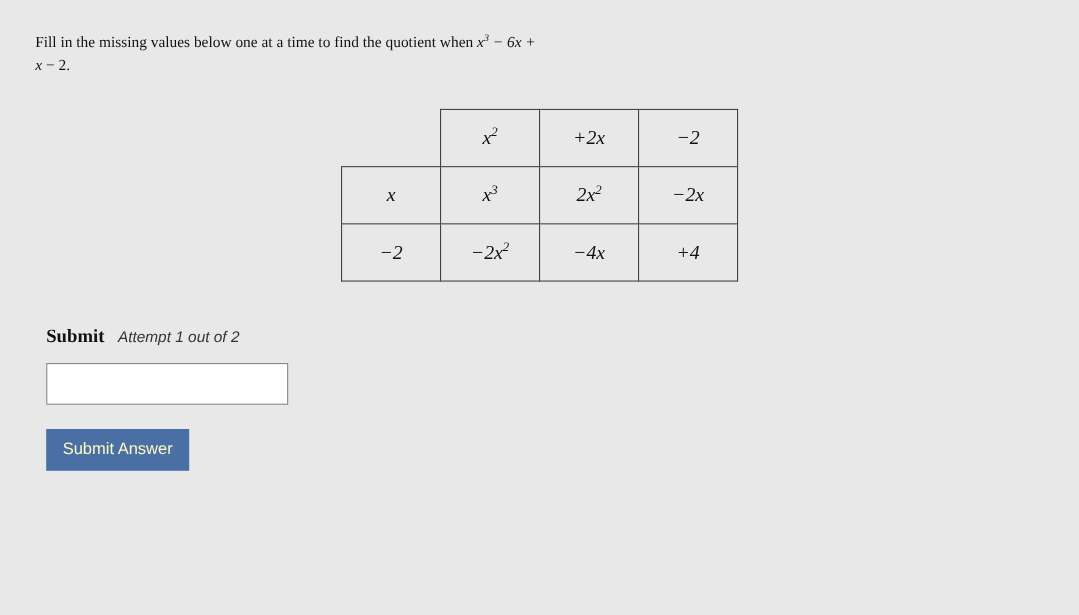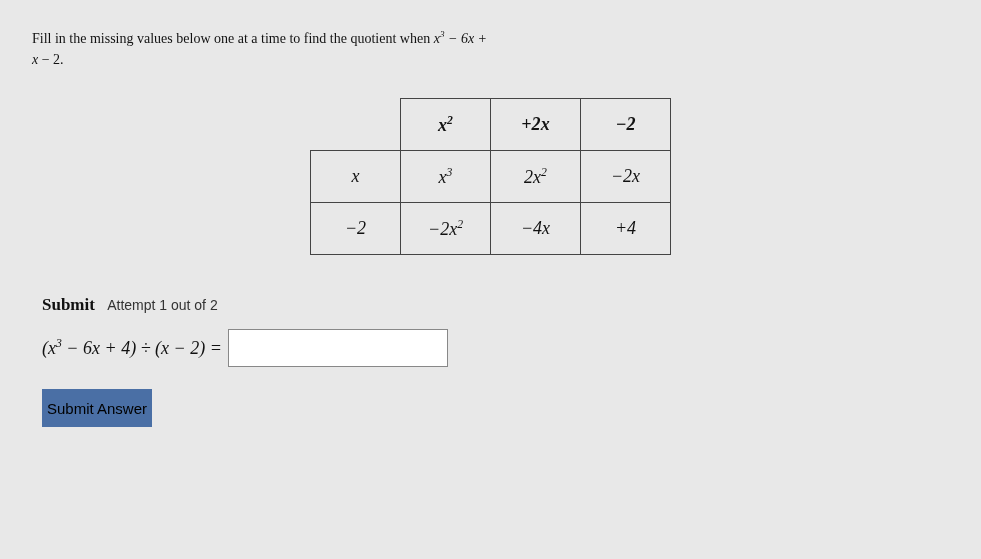--- a/index.html
+++ b/index.html
@@ -50,21 +50,20 @@
       font-size: 18px;
       font-style: italic;
       color: #111;
       background: #e8e8e8;
     }
 
     
     .grid-table .header-row td {
       border: 1.5px solid #444;
       background: #e8e8e8;
-      font-weight: bold;
     }
 
     .grid-table .header-row td.spacer {
       border: none;
       background: transparent;
     }
 
     .answer-section {
       margin-top: 10px;
       padding-left: 10px;
@@ -81,20 +80,21 @@
       font-style: normal;
       font-family: Georgia, serif;
     }
 
     .answer-label .attempt {
       font-size: 14px;
       font-weight: normal;
       font-family: Arial, sans-serif;
       color: #333;
       margin-left: 8px;
+      font-style: italic;
     }
 
     .equation-row {
       display: flex;
       align-items: center;
       font-size: 18px;
       font-style: italic;
       color: #111;
       margin-bottom: 18px;
     }
@@ -110,24 +110,24 @@
       background: #fff;
       font-size: 16px;
       padding: 4px 8px;
       outline: none;
       font-family: Georgia, serif;
       font-style: italic;
     }
 
     .submit-btn {
       display: inline-block;
-      width: 110px;
+      width: 130px;
       height: 38px;
       background: #4a6fa5;
-      color: #000000;
+      color: #fef9c3;
       font-size: 15px;
       font-family: Arial, sans-serif;
       font-style: normal;
       border: none;
       cursor: pointer;
       margin-top: 4px;
     }
 
     .math-render {
       font-style: italic;
@@ -180,22 +180,19 @@
       </table>
   </div>
 
   <div class="answer-section">
     <div class="answer-label">
       <strong>Submit</strong>
       <span class="attempt">Attempt 1 out of 2</span>
     </div>
 
     <div class="equation-row">
-      <span class="equation-text">
-        (<i>x</i><sup>3</sup> − 6<i>x</i> + 4) ÷ (<i>x</i> − 2) =
-      </span>
       <input type="text" class="answer-input" placeholder="" style="">
     </div>
 
     <button class="submit-btn">Submit Answer</button>
   </div>
 
 </div>
 
 </body></html>

